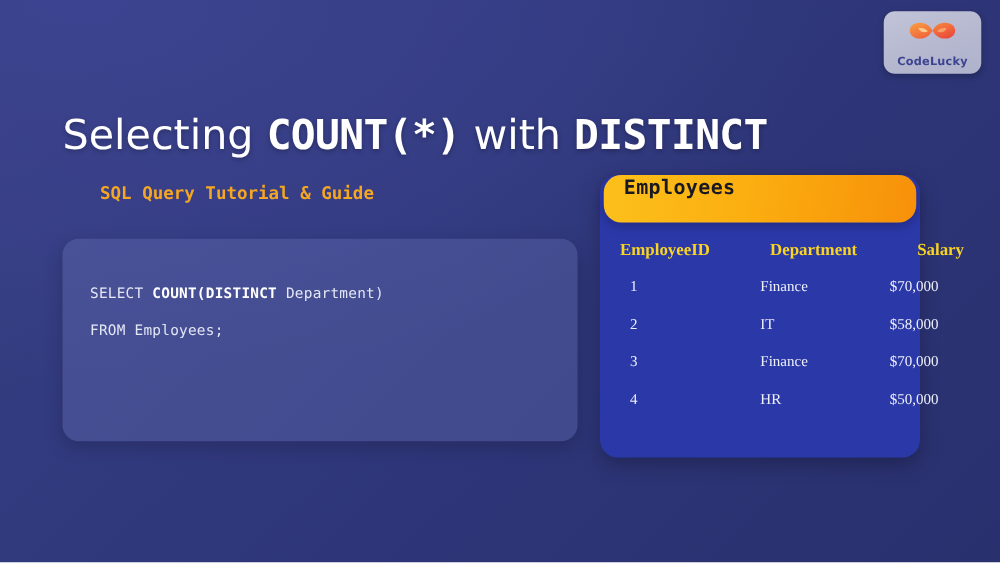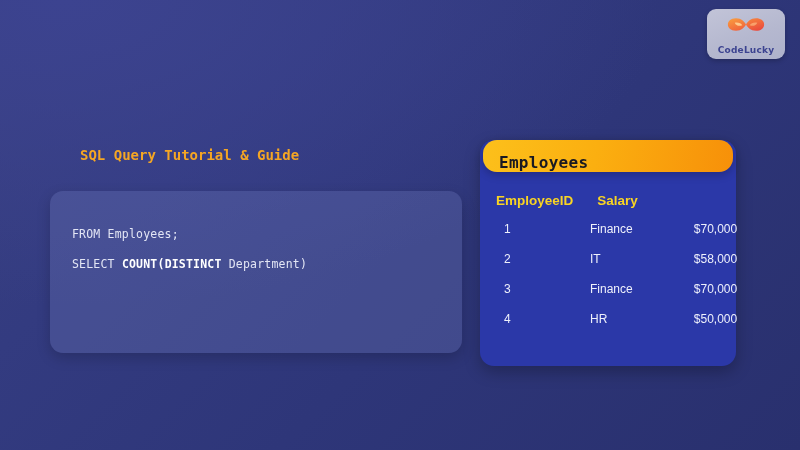--- a/index.html
+++ b/index.html
@@ -115,47 +115,48 @@
     border-radius: 14px;
     background: #2b38a8;
     box-shadow: 0 6px 16px rgba(0,0,0,0.26);
     overflow: hidden;
   }
   #table-title-pill {
     position: absolute;
     left: 483px;
     top: 140px;
     width: 250px;
-    height: 32px;
+    height: 38px;
     border-radius: 14px;
     background: linear-gradient(100deg, #fcc01b 0%, #fbaf10 45%, #f79009 100%);
     box-shadow: 0 3px 8px rgba(0,0,0,0.22);
     display: flex;
-    align-items: flex-end;
+    align-items: flex-start;
     padding-left: 16px;
     box-sizing: border-box;
   }
   #table-title-text {
     font-family: "DejaVu Sans Mono", monospace;
     font-size: 16px;
     font-weight: 700;
     color: #191922;
     letter-spacing: 0.3px;
   }
   #table-grid {
     position: absolute;
     left: 480px;
     top: 186px;
     width: 275px;
     height: 170px;
   }
   .trow {
     display: flex;
     white-space: nowrap;
-    font-family: Liberation Sans, sans-serif;
+    font-family: Liberation Serif, serif;
+    gap: 48px;
   }
   .trow.head {
     font-size: 13.5px;
     font-weight: 700;
     color: #f9d423;
     letter-spacing: 0px;
     height: 28px;
     align-items: center;
   }
   .trow.body {
@@ -186,38 +187,40 @@
           <stop offset="100%" stop-color="#e8413c"></stop>
         </linearGradient>
       </defs>
       <path d="M16 6 C7 6 3 11 3 16 C3 21 7 26 16 26 C25 26 29 21 32 16 C35 11 39 6 48 6 C57 6 61 11 61 16 C61 21 57 26 48 26 C39 26 35 21 32 16 C29 11 25 6 16 6 Z" fill="url(#infg)"></path>
       <path d="M14 13 C20 12 24 14 26 17 C21 19 16 18 14 13 Z" fill="#ffd79a" opacity="0.85"></path>
       <path d="M50 13 C44 12 40 14 38 17 C43 19 48 18 50 13 Z" fill="#ffd79a" opacity="0.5"></path>
     </svg>
     <div id="logo-text">CodeLucky</div>
   </div>
 
+  <div id="title"><span class="plain">Selecting </span><span class="mono">COUNT(*)</span><span class="plain"> with </span><span class="mono">DISTINCT</span></div>
 
   <div id="subtitle">SQL Query Tutorial &amp; Guide</div>
 
   <div id="code-card">
+    <div class="code-line"><span>SELECT </span><span class="kw">COUNT(</span><span class="kw">DISTINCT</span><span> Department)</span></div>
     <div class="code-line">FROM Employees;</div>
-    <div class="code-line"><span>SELECT </span><span class="kw">COUNT(</span><span class="kw">DISTINCT</span><span> Department)</span></div>
     <div class="code-line spacer"></div>
   </div>
 
   <div id="table-card"></div>
 
   <div id="table-title-pill">
     <span id="table-title-text">Employees</span>
   </div>
 
   <div id="table-grid">
     <div class="trow head">
       <div class="c-id">EmployeeID</div>
+      <div class="c-dept">Department</div>
       <div class="c-sal">Salary</div>
     </div>
     <div class="trow body">
       <div class="c-id">1</div>
       <div class="c-dept">Finance</div>
       <div class="c-sal">$70,000</div>
     </div>
     <div class="trow body">
       <div class="c-id">2</div>
       <div class="c-dept">IT</div>

